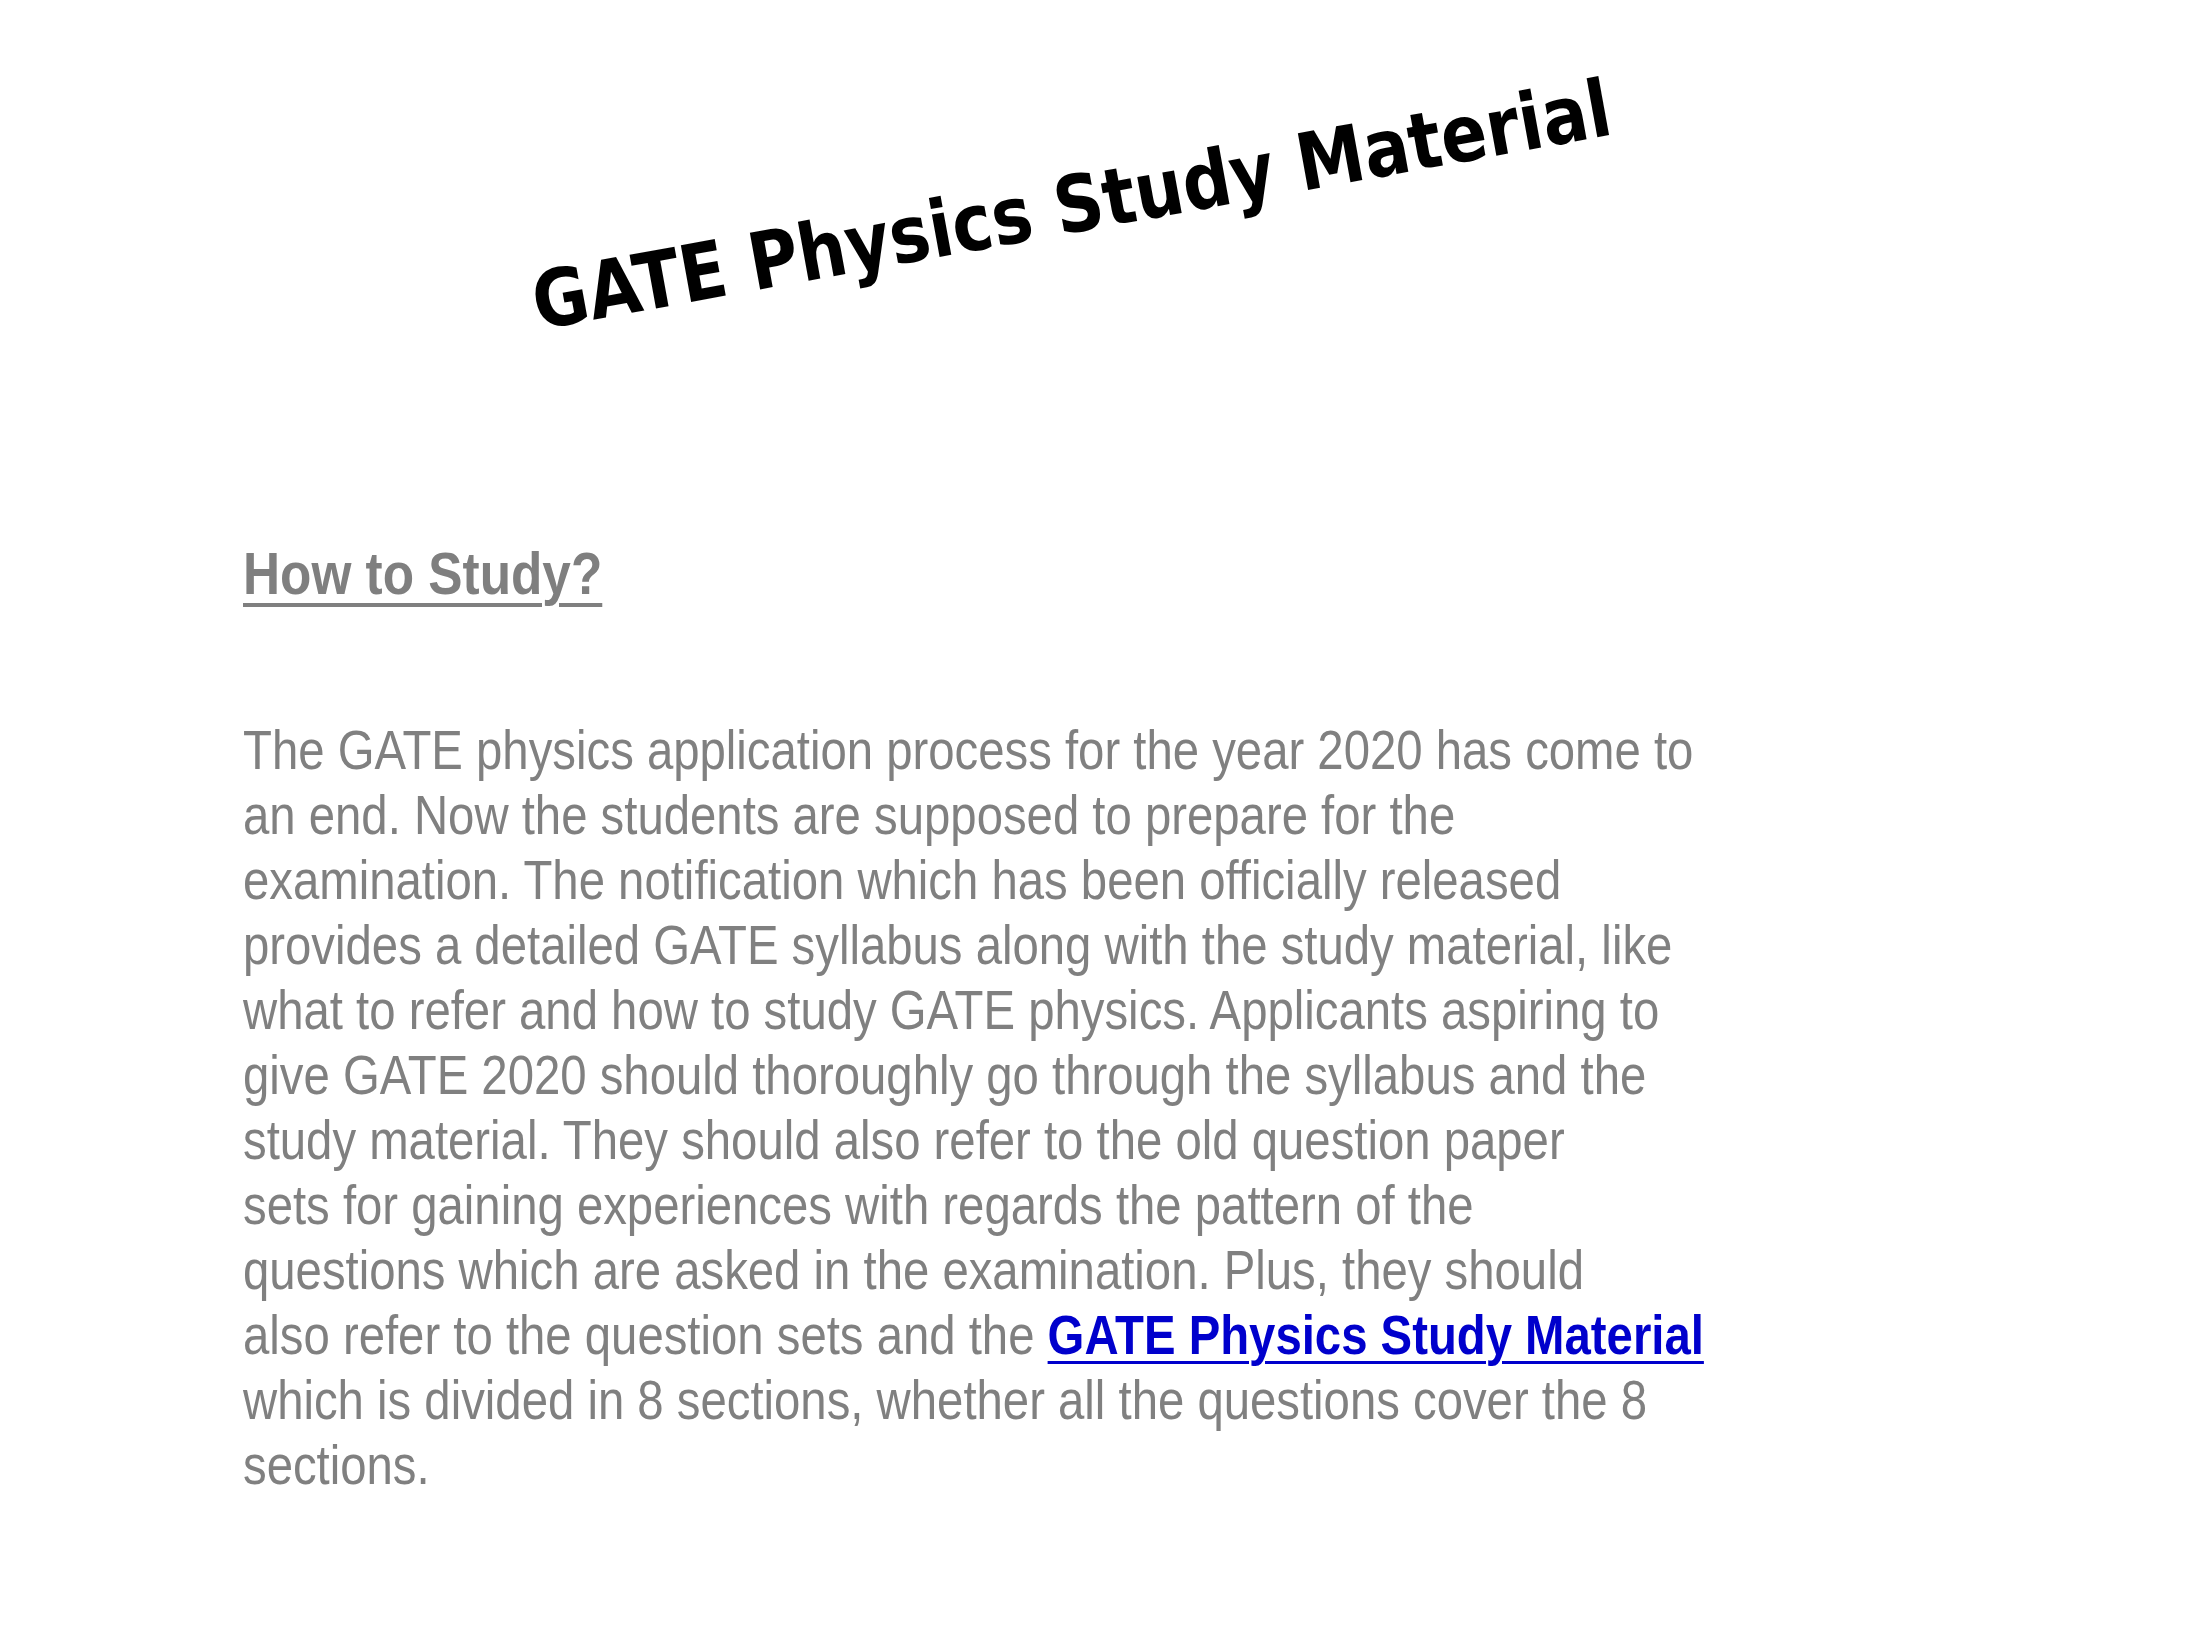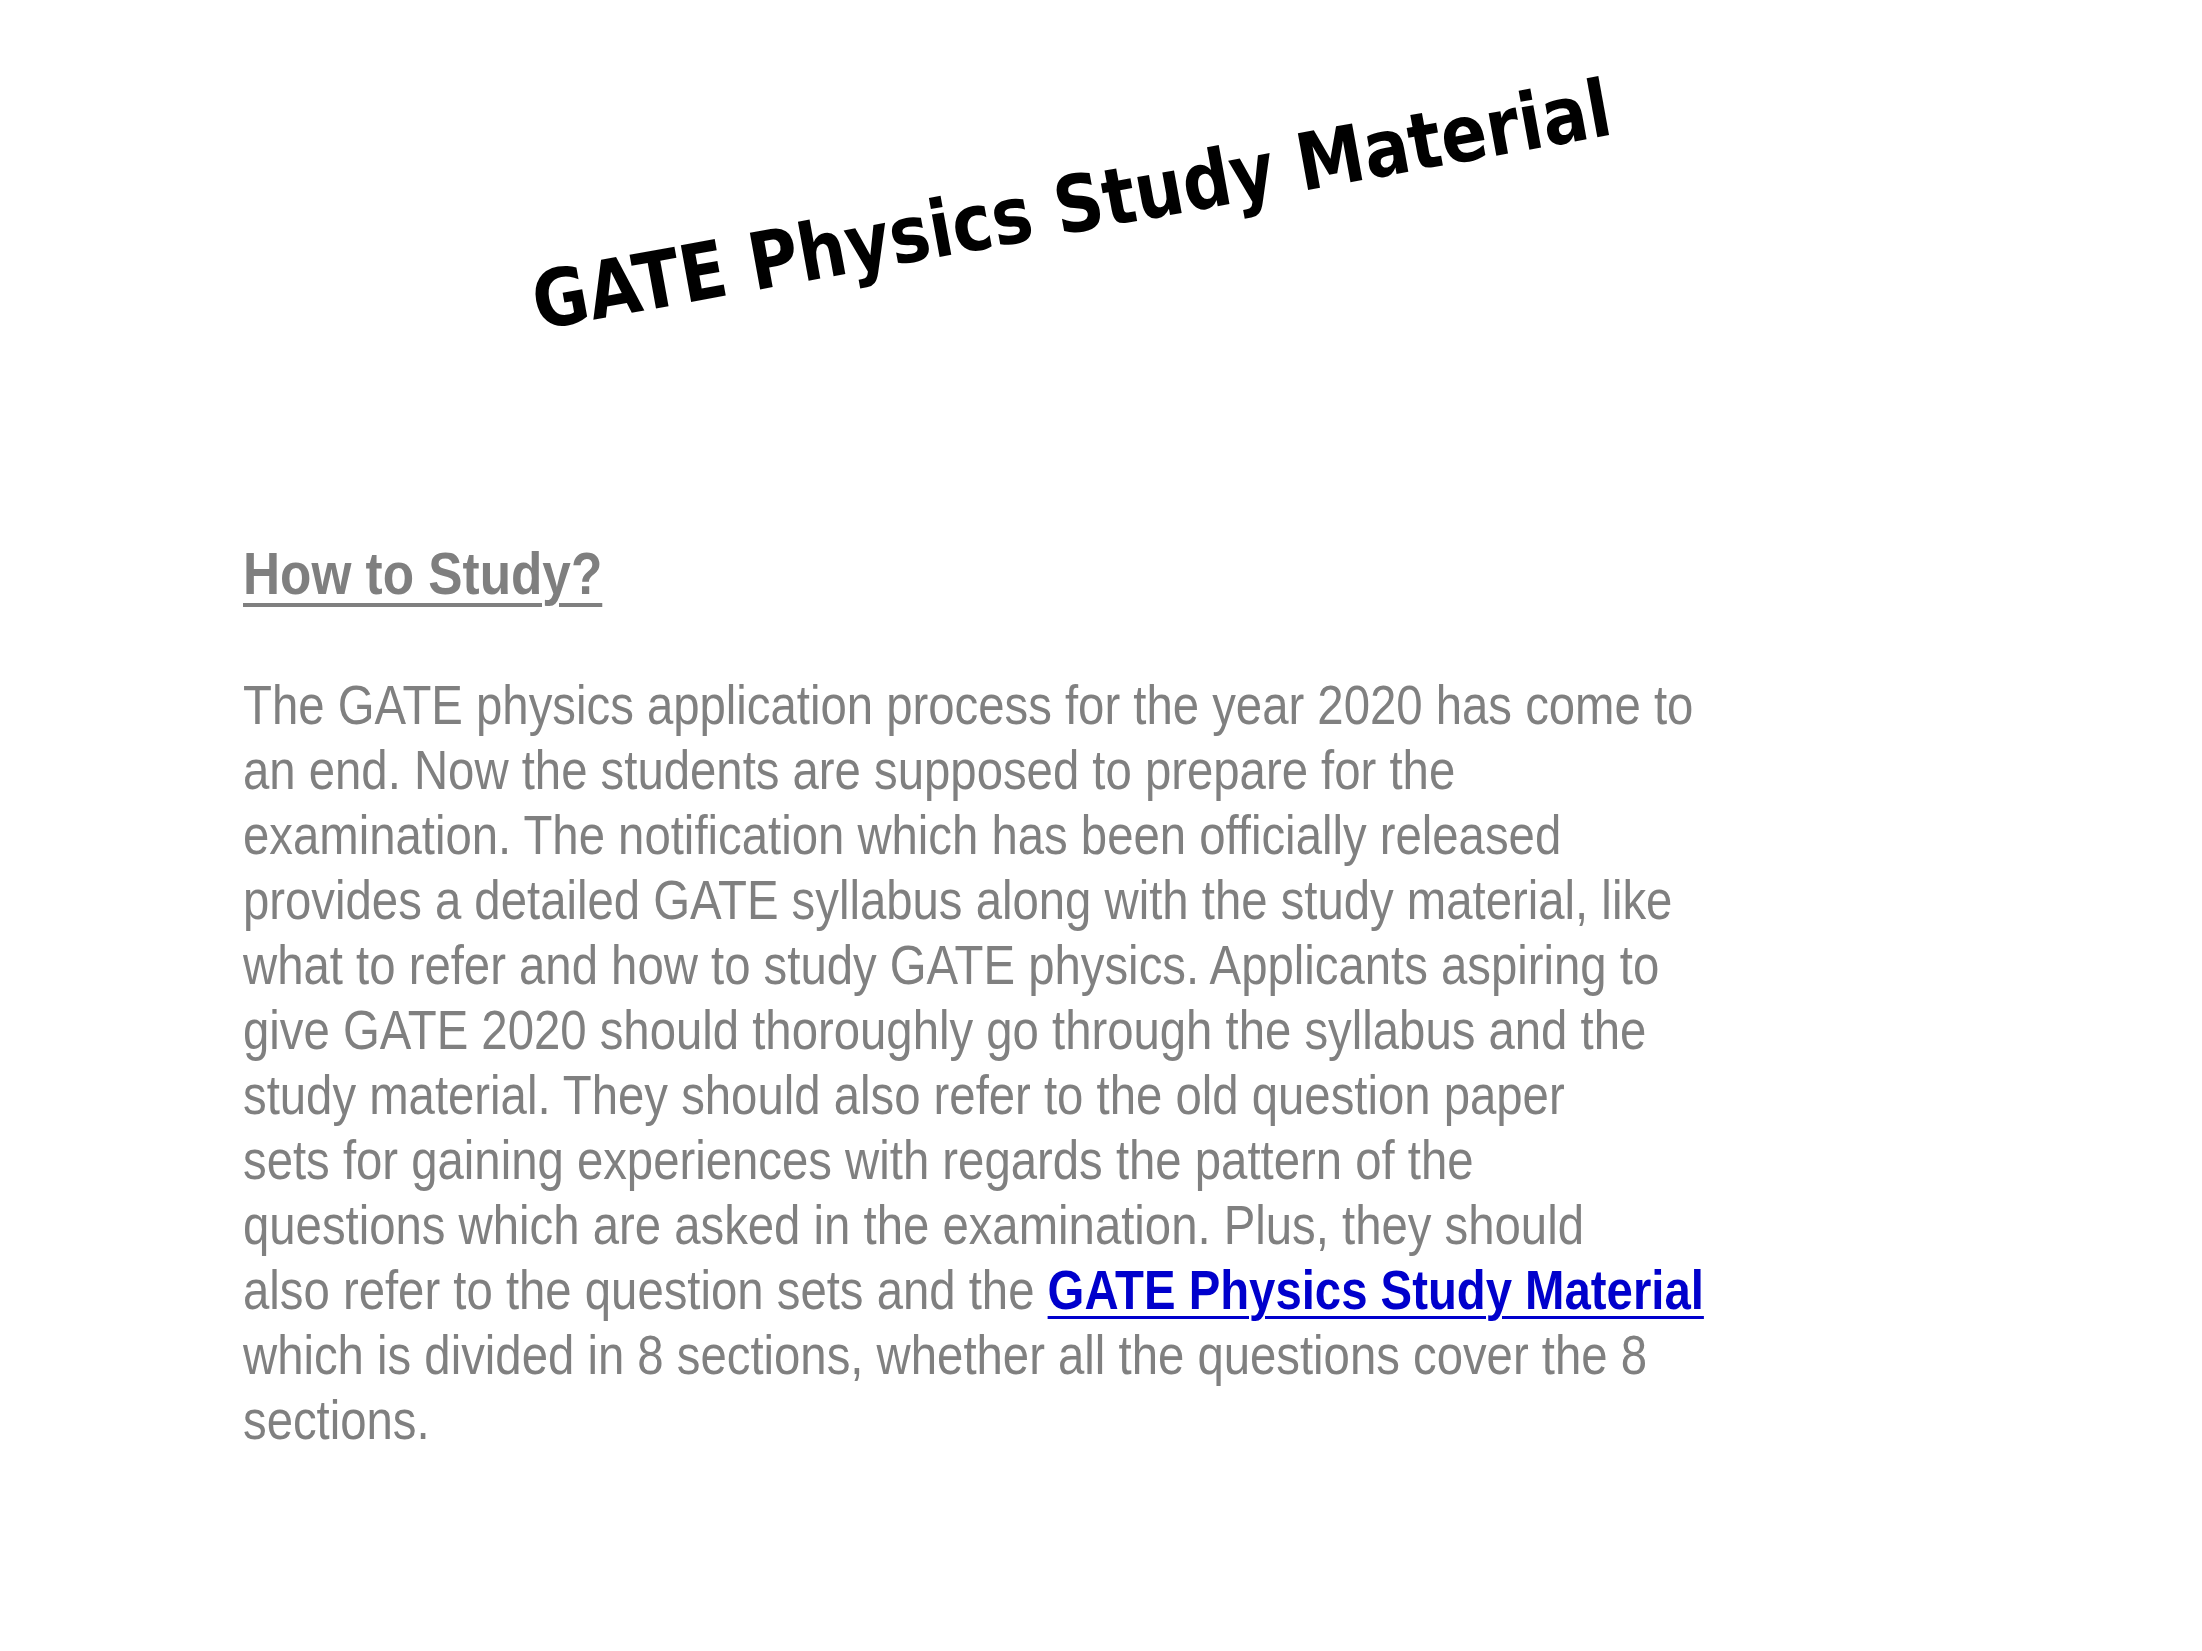--- a/index.html
+++ b/index.html
@@ -10,21 +10,21 @@
     white-space:nowrap;
     transform-origin:0 0;
     transform: rotate(-10.3deg) scaleX(0.86);
   }
   .heading {
     position:absolute; left:243px; top:540px;
     font-size:59px; font-weight:bold; color:#7f7f7f;
     text-decoration:underline; text-decoration-thickness:4.3px; text-underline-offset:8.6px;
     white-space:nowrap; transform-origin:0 0; transform:scaleX(0.87);
   }
-  .body { position:absolute; left:243px; top:673px; }
+  .body { position:absolute; left:243px; top:718px; }
   .line {
     display:block; height:65px; line-height:65px;
     font-size:55px; color:#808080; white-space:nowrap;
     transform-origin:0 0; transform:scaleX(0.86);
   }
   .link { color:#0000cc; font-weight:bold; text-decoration:underline; text-decoration-thickness:3.4px; text-underline-offset:6.9px; }
 </style>
 </head>
 <body>
 

